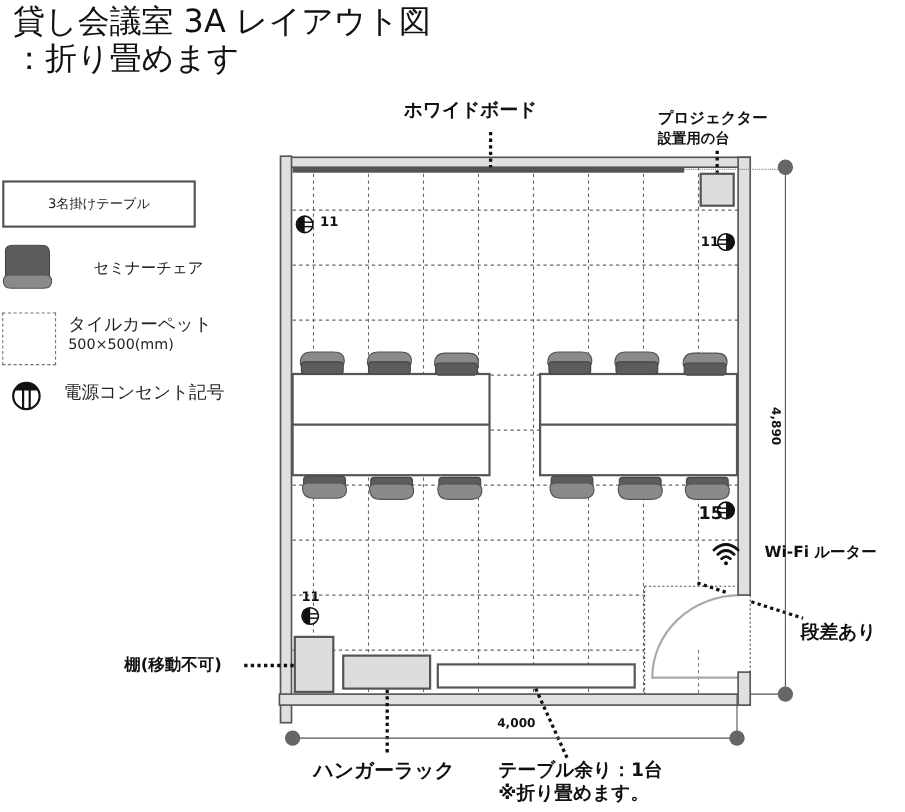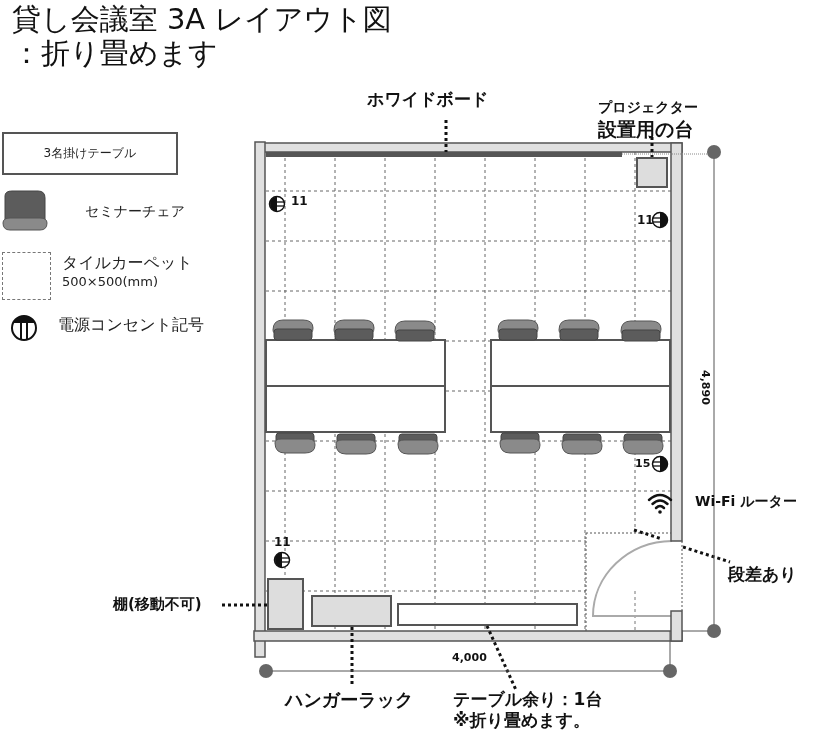--- a/index.html
+++ b/index.html
@@ -10,21 +10,21 @@
   .lbl-bold { font-weight:bold; font-size:15px; white-space:nowrap; }
   .lbl-big { font-weight:bold; font-size:17px; white-space:nowrap; }
   .legend-text { font-size:14px; white-space:nowrap; color:#222; }
 </style>
 </head>
 <body>
 
 <div class="abs title" style="left:12px; top:2px;">貸し会議室 3A レイアウト図</div>
 <div class="abs title" style="left:12px; top:36px;">：折り畳めます</div>
 
-<div class="abs" style="left:0; top:124px; width:240px; height:220px;">
+<div class="abs" style="left:0; top:156px; width:240px; height:220px;">
   <div class="abs" style="left:2px; top:8px; width:176px; height:43px; border:2px solid #555; box-sizing:border-box; display:flex; align-items:center; justify-content:center;">
     <span class="legend-text" style="font-size:12px;">3名掛けテーブル</span>
   </div>
   <svg class="abs" style="left:2px; top:66px;" width="46" height="44">
     <path d="M3,6 Q3,1 10,1 L36,1 Q43,1 43,8 L43,32 L3,32 Z" fill="#5c5c5c" stroke="#444" stroke-width="1"></path>
     <path d="M1,33 Q1,28 8,28 L38,28 Q45,28 45,33 Q45,40 38,40 L8,40 Q1,40 1,33 Z" fill="#8a8a8a" stroke="#555" stroke-width="1"></path>
   </svg>
   <div class="abs legend-text" style="left:62px; top:79px;margin-left:23px;">セミナーチェア</div>
   <div class="abs" style="left:2px; top:128px; width:49px; height:48px; border:1px dashed #777; box-sizing:border-box;"></div>
   <div class="abs legend-text" style="left:62px; top:129px; font-size:16px;">タイルカーペット</div>
@@ -171,26 +171,26 @@
   <g fill="#666">
     <circle cx="714" cy="152" r="7"></circle>
     <circle cx="714" cy="631" r="7"></circle>
     <circle cx="266" cy="671" r="7"></circle>
     <circle cx="670" cy="671" r="7"></circle>
   </g>
 </svg>
 
 <div class="abs lbl-bold" style="left:291px; top:194px; font-size:12px;">11</div>
 <div class="abs lbl-bold" style="left:637px; top:213px; font-size:12px;">11</div>
-<div class="abs lbl-bold" style="left:635px; top:457px; font-size:11px;">15</div>
+<div class="abs lbl-bold" style="left:635px; top:457px; font-size:16px;">15</div>
 <div class="abs lbl-bold" style="left:274px; top:535px; font-size:12px;">11</div>
 
 <div class="abs lbl-big" style="left:367px; top:88px;">ホワイドボード</div>
 <div class="abs lbl-bold" style="left:598px; top:99px; font-size:14px;">プロジェクター</div>
-<div class="abs lbl-bold" style="left:598px; top:117px; font-size:19px;text-align:right;">設置用の台</div>
+<div class="abs lbl-bold" style="left:598px; top:117px; font-size:13px;text-align:right;">設置用の台</div>
 <div class="abs lbl-bold" style="left:695px; top:493px; font-size:14px;">Wi-Fi ルーター</div>
 <div class="abs lbl-big" style="left:728px; top:563px;">段差あり</div>
 <div class="abs lbl-bold" style="left:113px; top:595px;">棚(移動不可)</div>
 <div class="abs lbl-big" style="left:285px; top:688px; font-size:18px;">ハンガーラック</div>
 <div class="abs lbl-big" style="left:453px; top:688px;">テーブル余り：1台</div>
 <div class="abs lbl-big" style="left:453px; top:709px;">※折り畳めます。</div>
 
 <div class="abs lbl-bold" style="left:452px; top:651px; font-size:11px;">4,000</div>
 <div class="abs lbl-bold" style="left:712px; top:370px; font-size:11px; transform:rotate(90deg); transform-origin:left top;">4,890</div>
 

